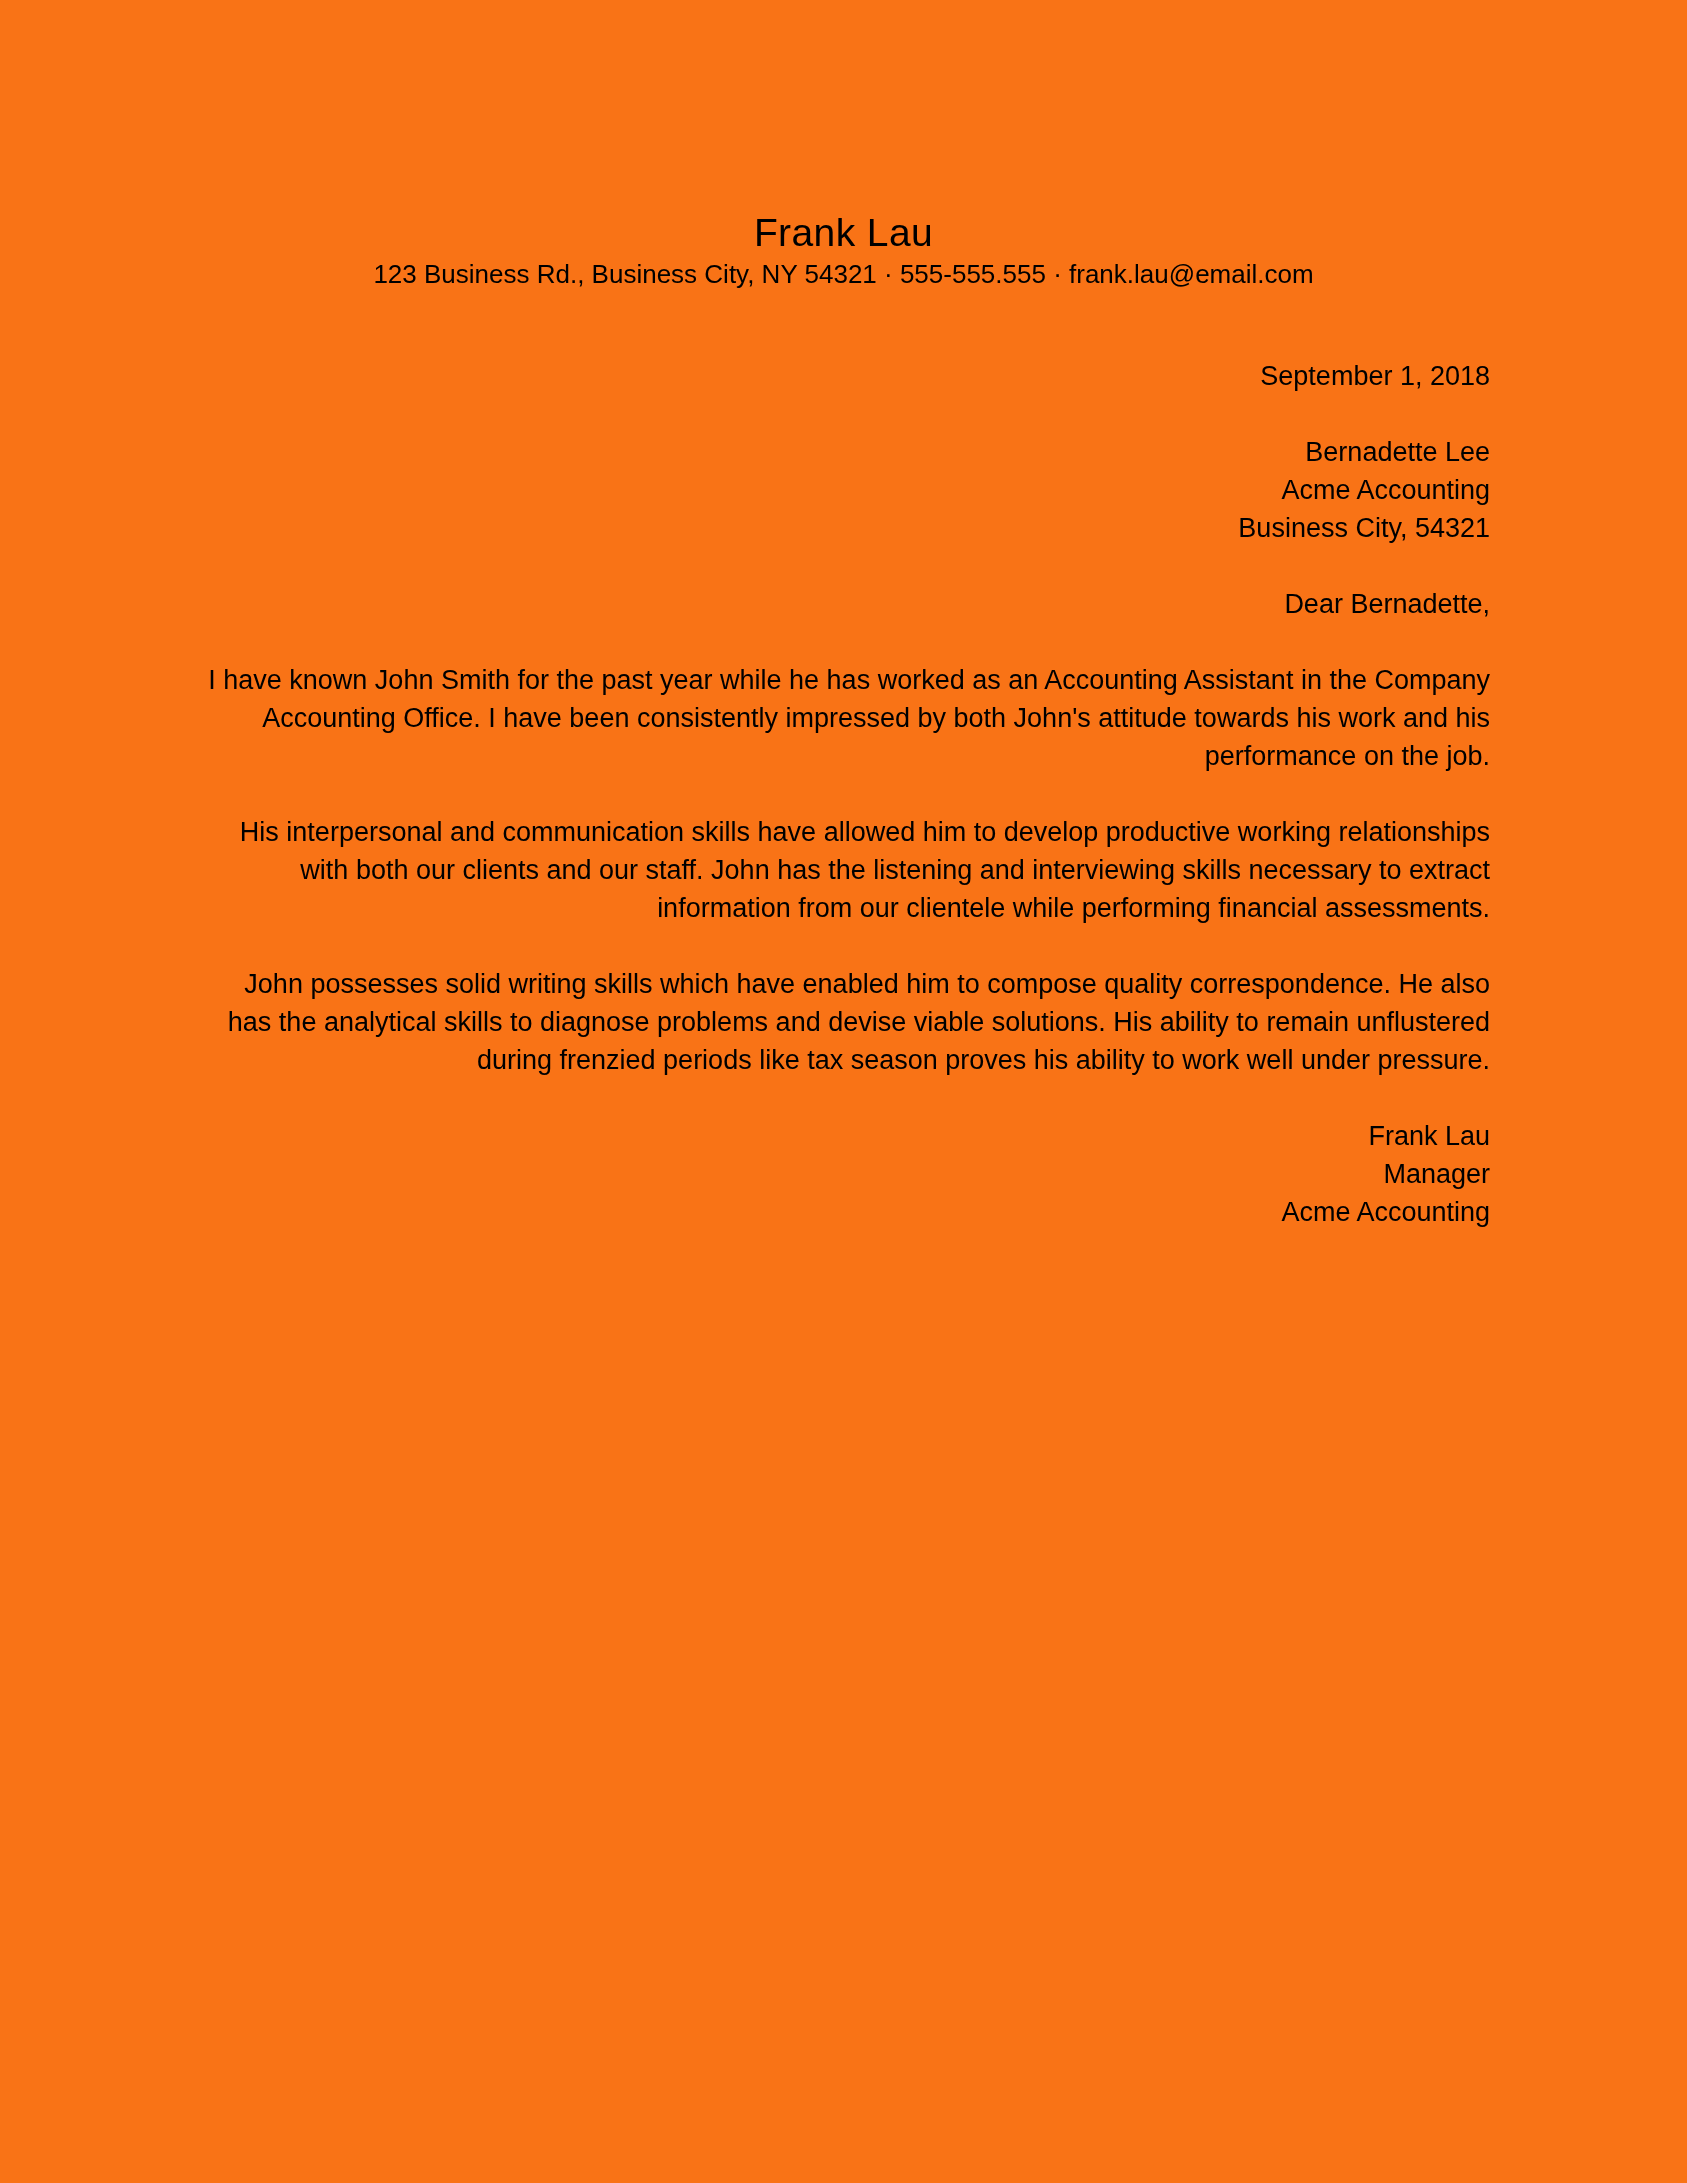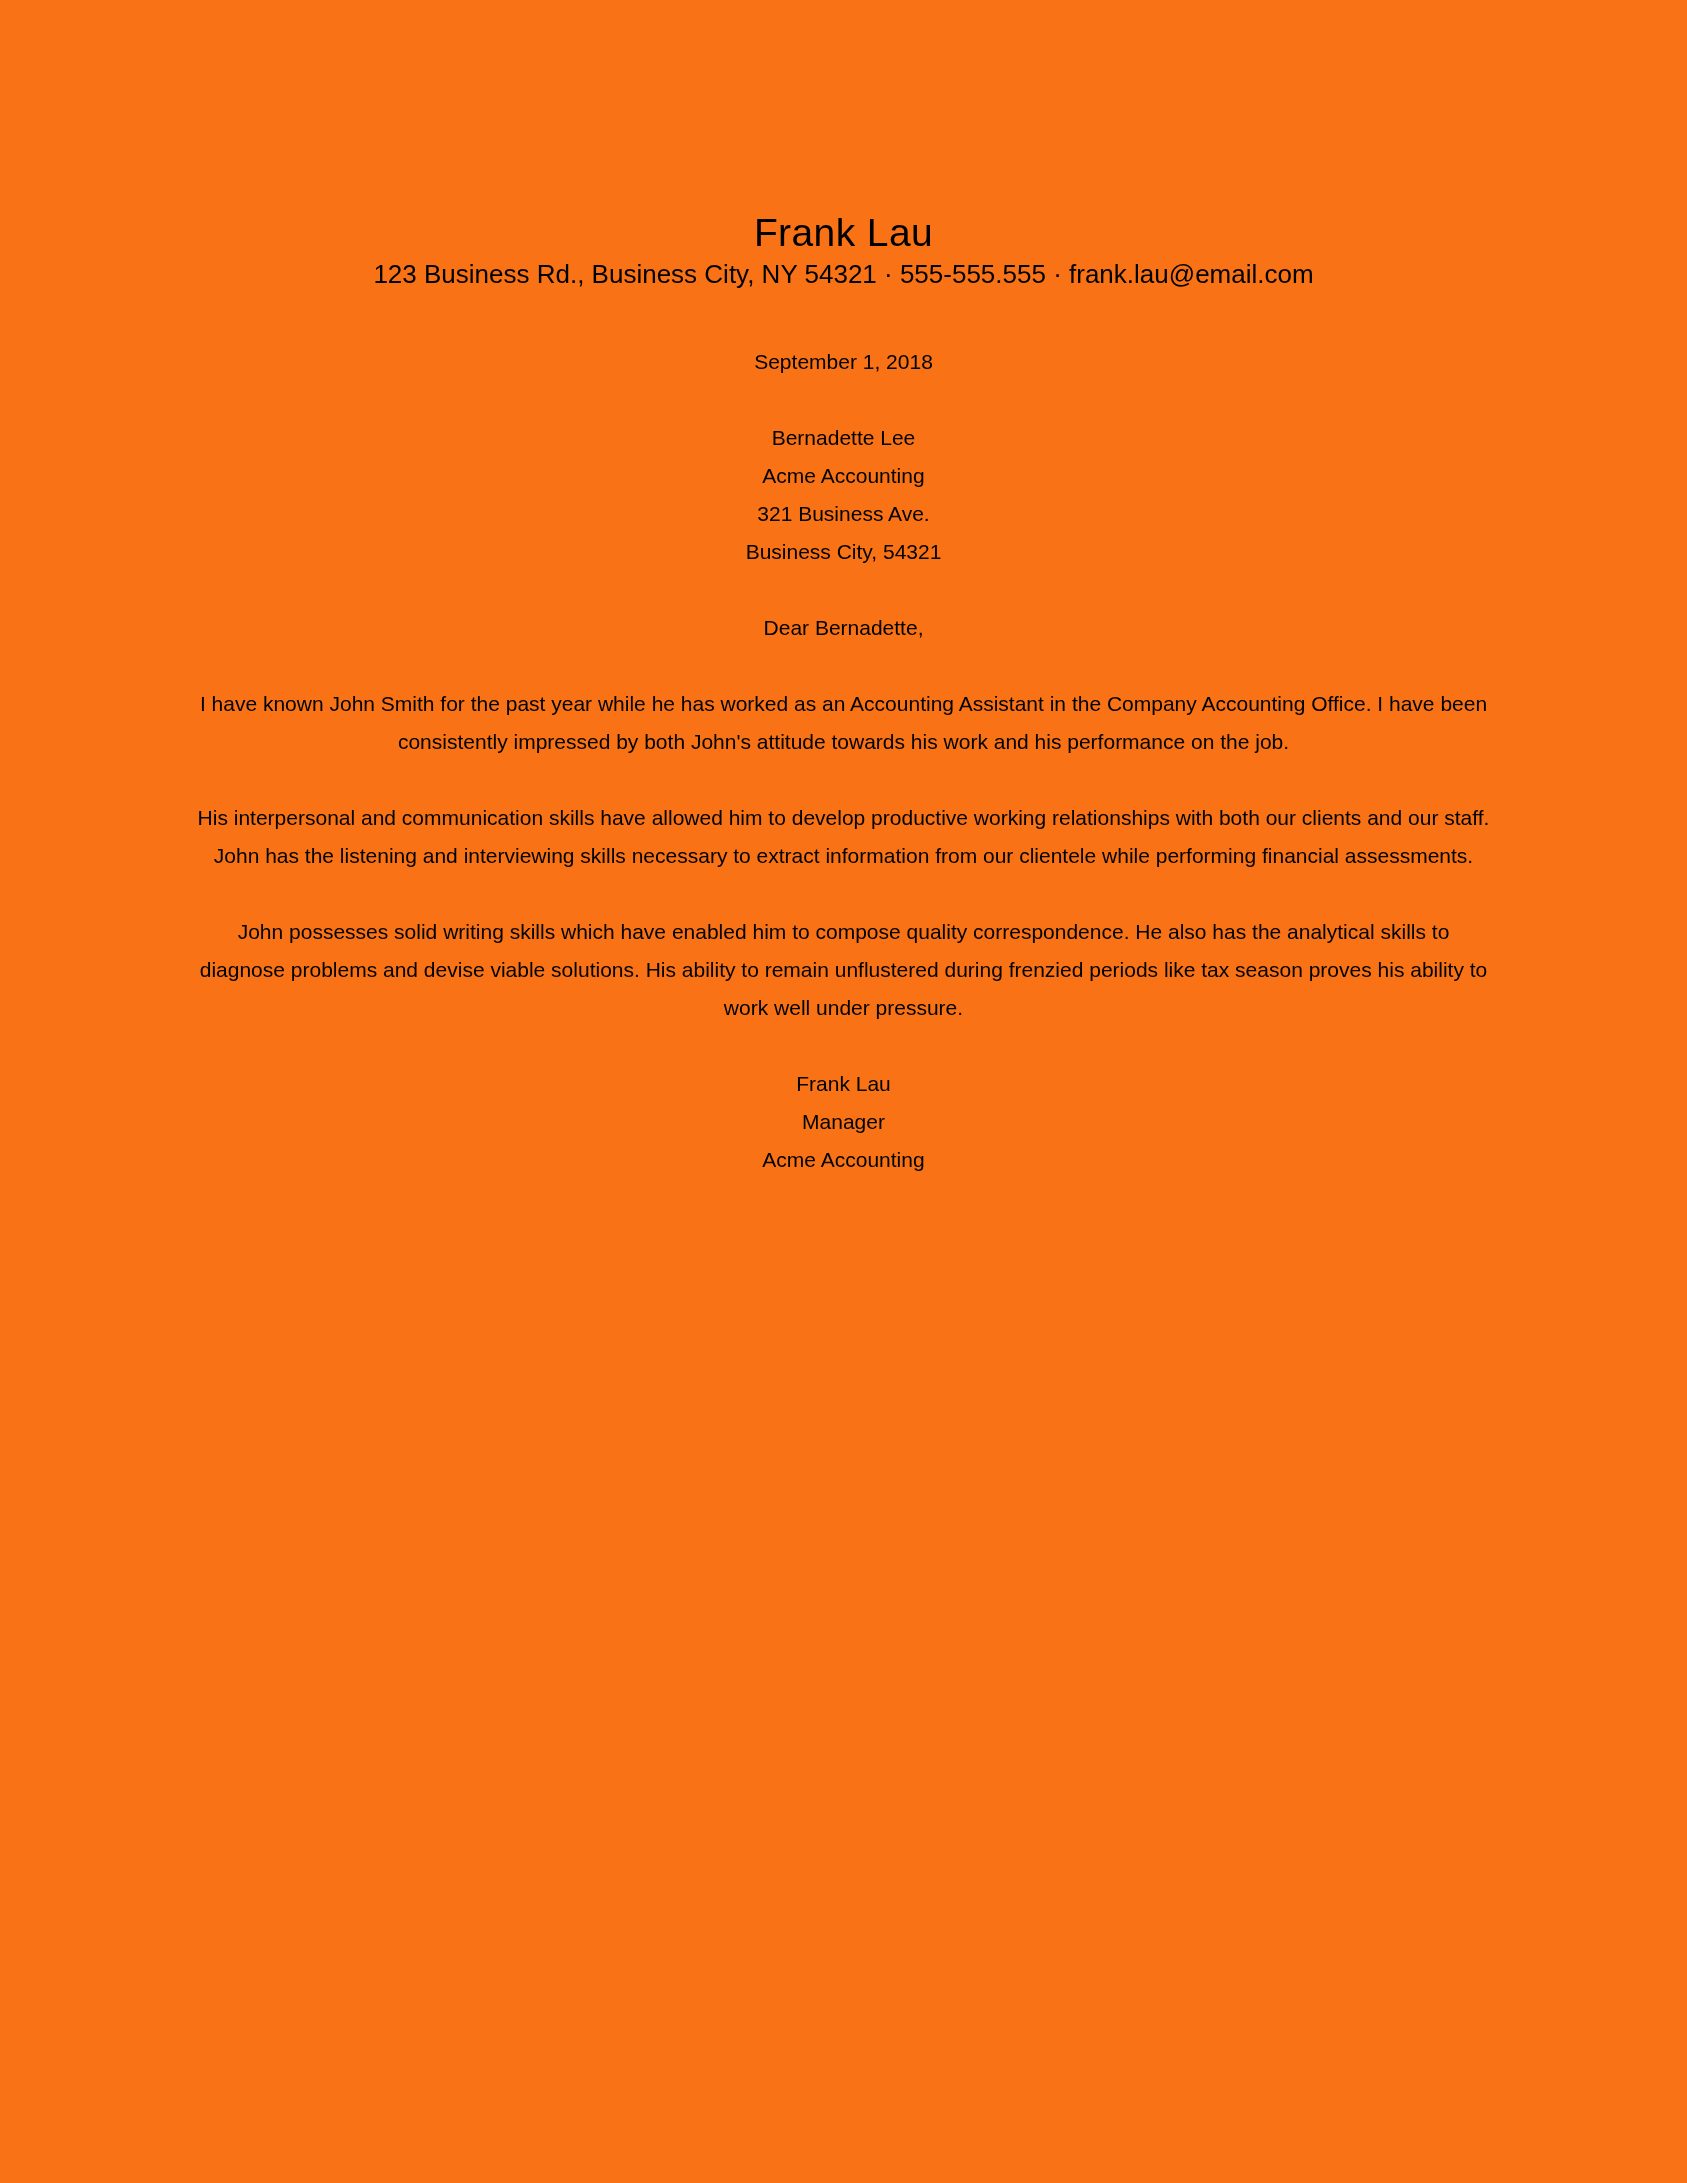--- a/index.html
+++ b/index.html
@@ -22,25 +22,25 @@
     line-height: 44px;
     font-weight: 400;
     letter-spacing: 0.4px;
   }
   .sender-contact {
     font-size: 26px;
     line-height: 31px;
     margin-top: 3.5px;
   }
   .letter-body {
-    margin-top: 53px;
+    margin-top: 67px;
     padding: 0 197px;
-    font-size: 21px;
+    font-size: 27px;
     line-height: 38px;
-    text-align: center;
+    text-align: right;
   }
   .blk { margin-bottom: 38px; }
   .sig { margin-bottom: 0; }
 </style>
 </head>
 <body>
 
 <div class="page">
 
   <header class="header">
@@ -48,21 +48,20 @@
     <div class="sender-contact">123 Business Rd., Business City, NY 54321 · 555-555.555 · frank.lau@email.com</div>
   </header>
 
   <main class="letter-body">
 
     <p class="blk">September 1, 2018</p>
 
     <div class="blk">
       <div>Bernadette Lee</div>
       <div>Acme Accounting</div>
-      <div>321 Business Ave.</div>
       <div>Business City, 54321</div>
     </div>
 
     <p class="blk">Dear Bernadette,</p>
 
     <p class="blk">I have known John Smith for the past year while he has worked as an Accounting Assistant in the Company Accounting Office. I have been consistently impressed by both John's attitude towards his work and his performance on the job.</p>
 
     <p class="blk">His interpersonal and communication skills have allowed him to develop productive working relationships with both our clients and our staff. John has the listening and interviewing skills necessary to extract information from our clientele while performing financial assessments.</p>
 
     <p class="blk">John possesses solid writing skills which have enabled him to compose quality correspondence. He also has the analytical skills to diagnose problems and devise viable solutions. His ability to remain unflustered during frenzied periods like tax season proves his ability to work well under pressure.</p>

